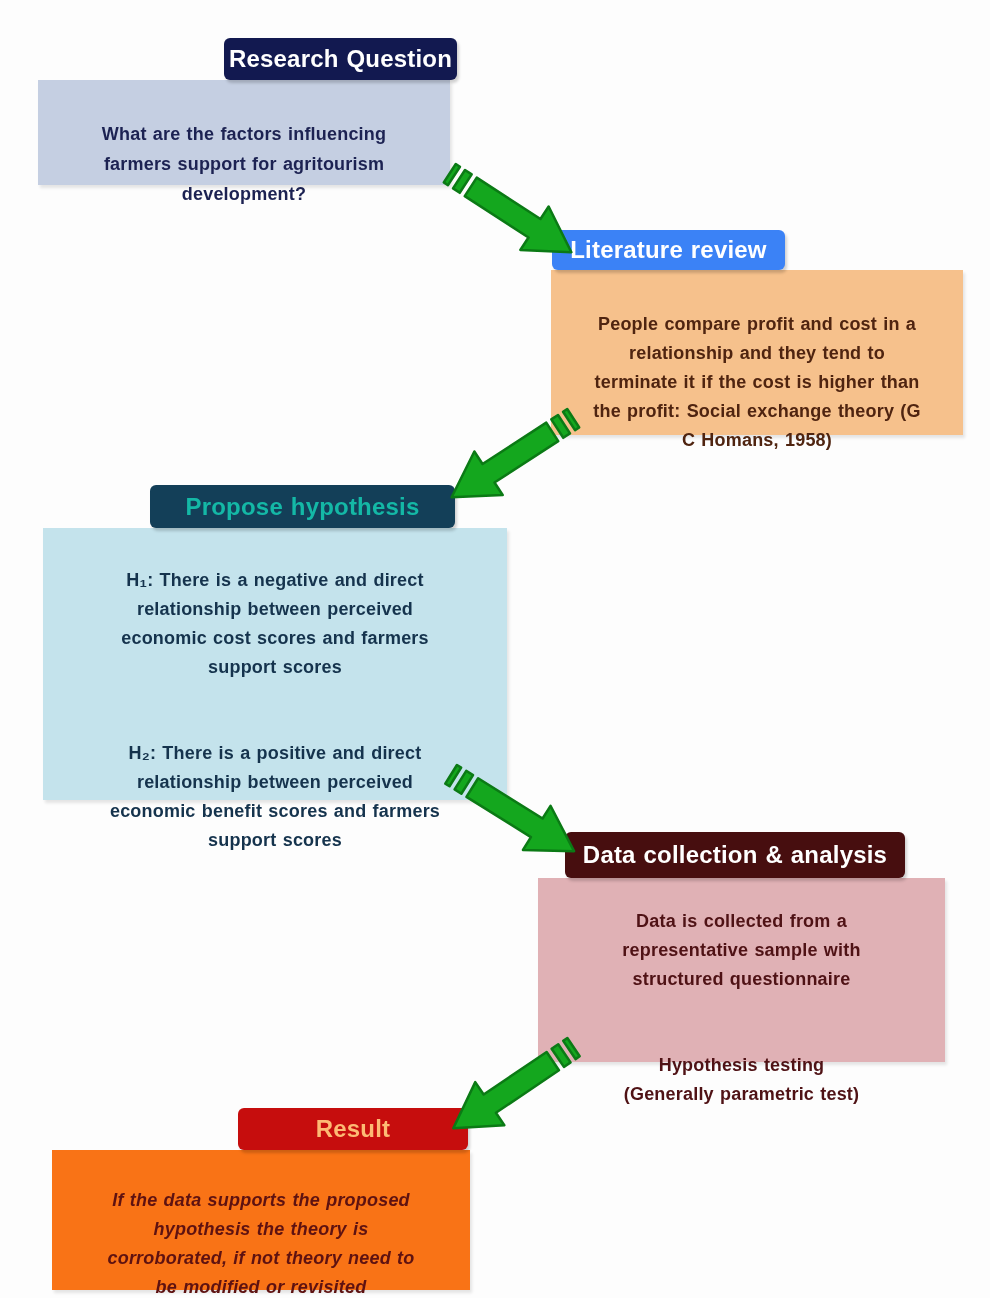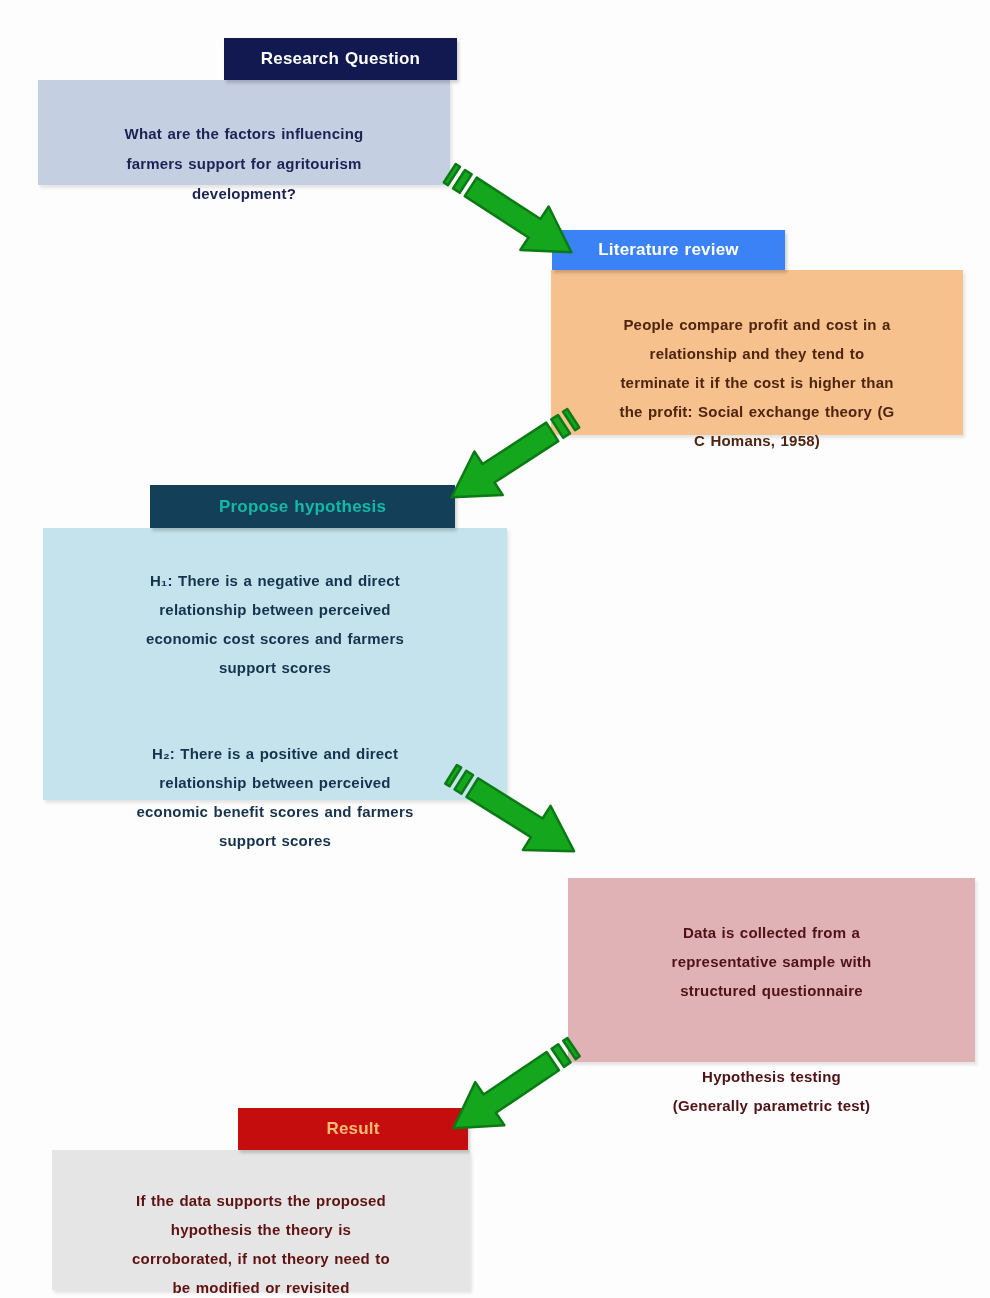--- a/index.html
+++ b/index.html
@@ -10,48 +10,49 @@
     font-family: "Liberation Sans", "DejaVu Sans", sans-serif;
     font-weight: bold;
     position: relative;
     overflow: hidden;
   }
   .canvas { position: absolute; inset: 0; }
 
   .hdr {
     position: absolute;
     display: flex; align-items: center; justify-content: center;
-    font-size: 17px; letter-spacing: .2px; word-spacing: 1px;
+    font-size: 24px; letter-spacing: .2px; word-spacing: 1px;
     box-shadow: 2px 3px 3px rgba(0,0,0,.18);
     z-index: 2;
+    border-radius: 6px;
   }
   .bod {
     position: absolute;
     text-align: center;
-    font-size: 15px; line-height: 29px;
+    font-size: 18px; line-height: 29px;
     letter-spacing: .2px; word-spacing: 1px;
     white-space: pre-line;
     box-shadow: 2px 3px 3px rgba(0,0,0,.10);
     z-index: 1;
   }
   .bod p { margin: 0; }
   .bod p + p { margin-top: 28px; }
 
   
   .hdr0 { left: 224px; top: 38px;  width: 233px; height: 42px; }
   .bod0 { left: 38px;  top: 80px;  width: 412px; height: 105px; padding-top: 9px;  line-height: 30px; }
   
   .hdr1 { left: 552px; top: 230px; width: 233px; height: 40px; }
   .bod1 { left: 551px; top: 270px; width: 412px; height: 165px; padding-top: 11px; }
   
   .hdr2 { left: 150px; top: 485px; width: 305px; height: 43px; }
   .bod2 { left: 43px;  top: 528px; width: 464px; height: 272px; padding-top: 9px;  }
   
   .hdr3 { left: 565px; top: 832px; width: 340px; height: 46px; }
-  .bod3 { left: 568px; top: 878px; width: 407px; height: 184px; padding-top: 11px; }
+  .bod3 { left: 538px; top: 878px; width: 407px; height: 184px; }
   
   .hdr4 { left: 238px; top: 1108px; width: 230px; height: 42px; }
   .bod4 { left: 52px;  top: 1150px; width: 418px; height: 140px; padding-top: 7px; }
 
   .arrow { position: absolute; width: 150px; height: 64px; z-index: 3; }
   .arrow svg { width: 100%; height: 100%; overflow: visible; display: block; }
   .arrow .shape {
     fill: var(--arrow-fill, #14a71e);
     stroke: var(--arrow-stroke, #0b7a15);
     stroke-width: 2.5;
@@ -118,39 +119,42 @@
   </div>
 
   <div class="arrow a3">
     <svg viewBox="0 0 150 64" aria-hidden="true">
       <rect class="shape" x="2" y="21" width="5" height="22"></rect>
       <rect class="shape" x="13" y="21" width="8" height="22"></rect>
       <path class="shape" d="M27 21 h76 v-15 l44 26 -44 26 v-15 h-76 z"></path>
     </svg>
   </div>
 
+  <div class="hdr hdr3" style="background: rgb(71, 14, 15); color: rgb(255, 255, 255);">
+    <span>Data collection &amp; analysis</span>
+  </div>
   <div class="bod bod3" style="background: rgb(224, 177, 181); color: rgb(79, 18, 21);">
     <p>Data is collected from a
 representative sample with
 structured questionnaire</p>
     <p>Hypothesis testing
 (Generally parametric test)</p>
   </div>
 
   <div class="arrow a4">
     <svg viewBox="0 0 150 64" aria-hidden="true">
       <rect class="shape" x="2" y="21" width="5" height="22"></rect>
       <rect class="shape" x="13" y="21" width="8" height="22"></rect>
       <path class="shape" d="M27 21 h76 v-15 l44 26 -44 26 v-15 h-76 z"></path>
     </svg>
   </div>
 
   <div class="hdr hdr4" style="background: rgb(198, 13, 13); color: #fdba74;">
     <span>Result</span>
   </div>
-  <div class="bod bod4" style="background: #e5e5e5; color: rgb(94, 18, 17);">
+  <div class="bod bod4" style="background: #f97316; color: rgb(94, 18, 17); font-style: italic;">
     <p>If the data supports the proposed
 hypothesis the theory is
 corroborated, if not theory need to
 be modified or revisited</p>
   </div>
 
 </div>
 
 </body></html>

